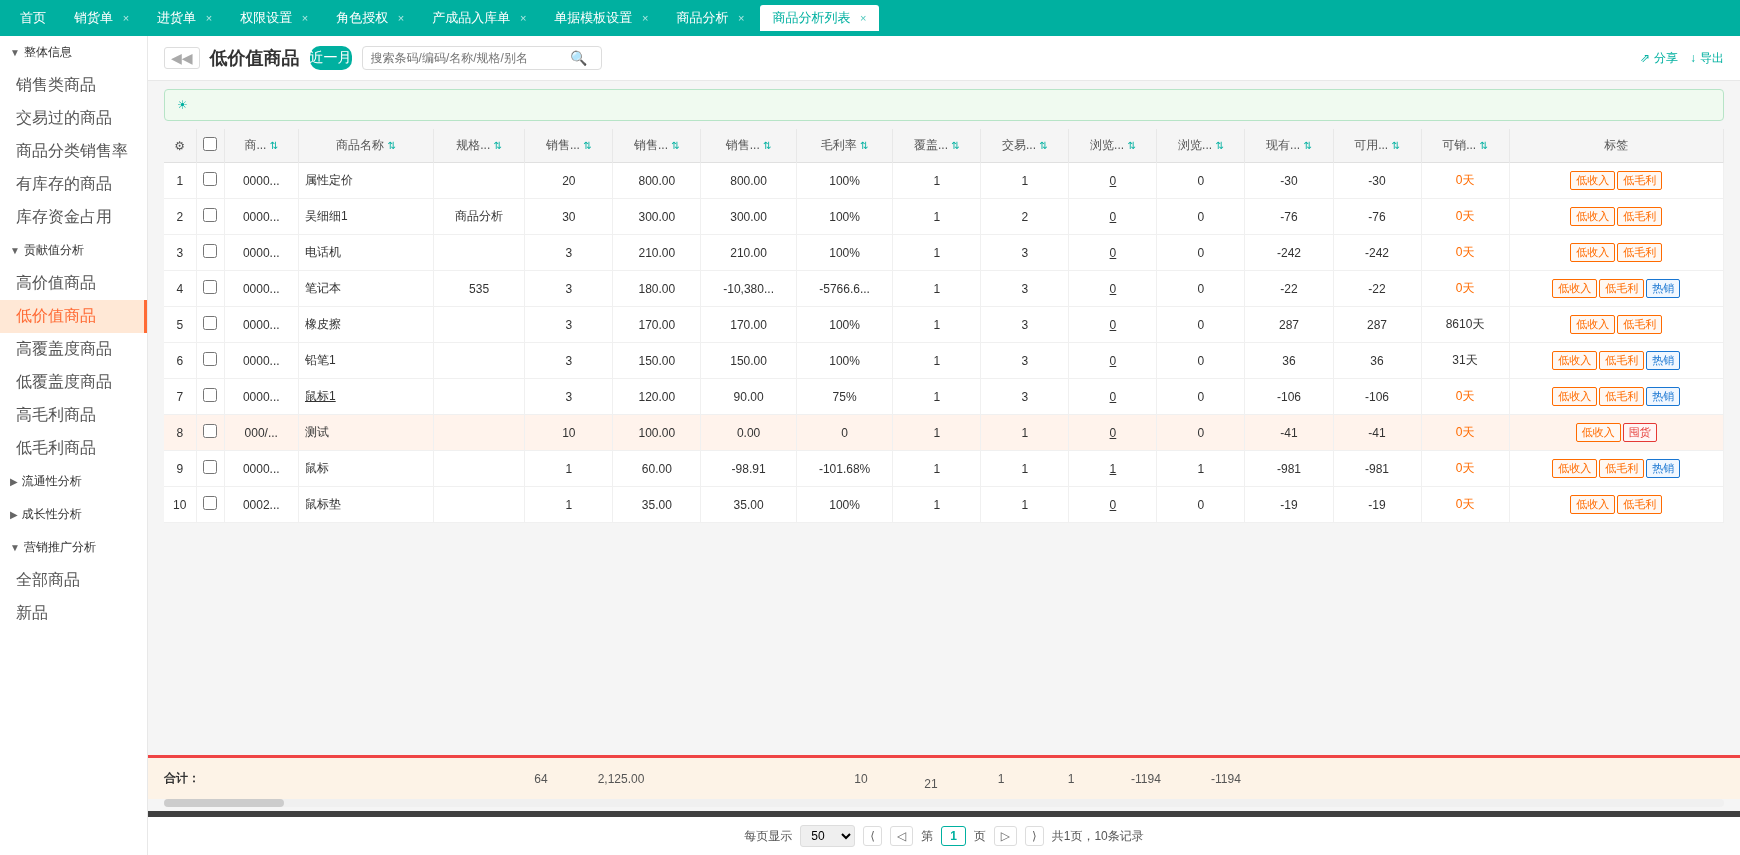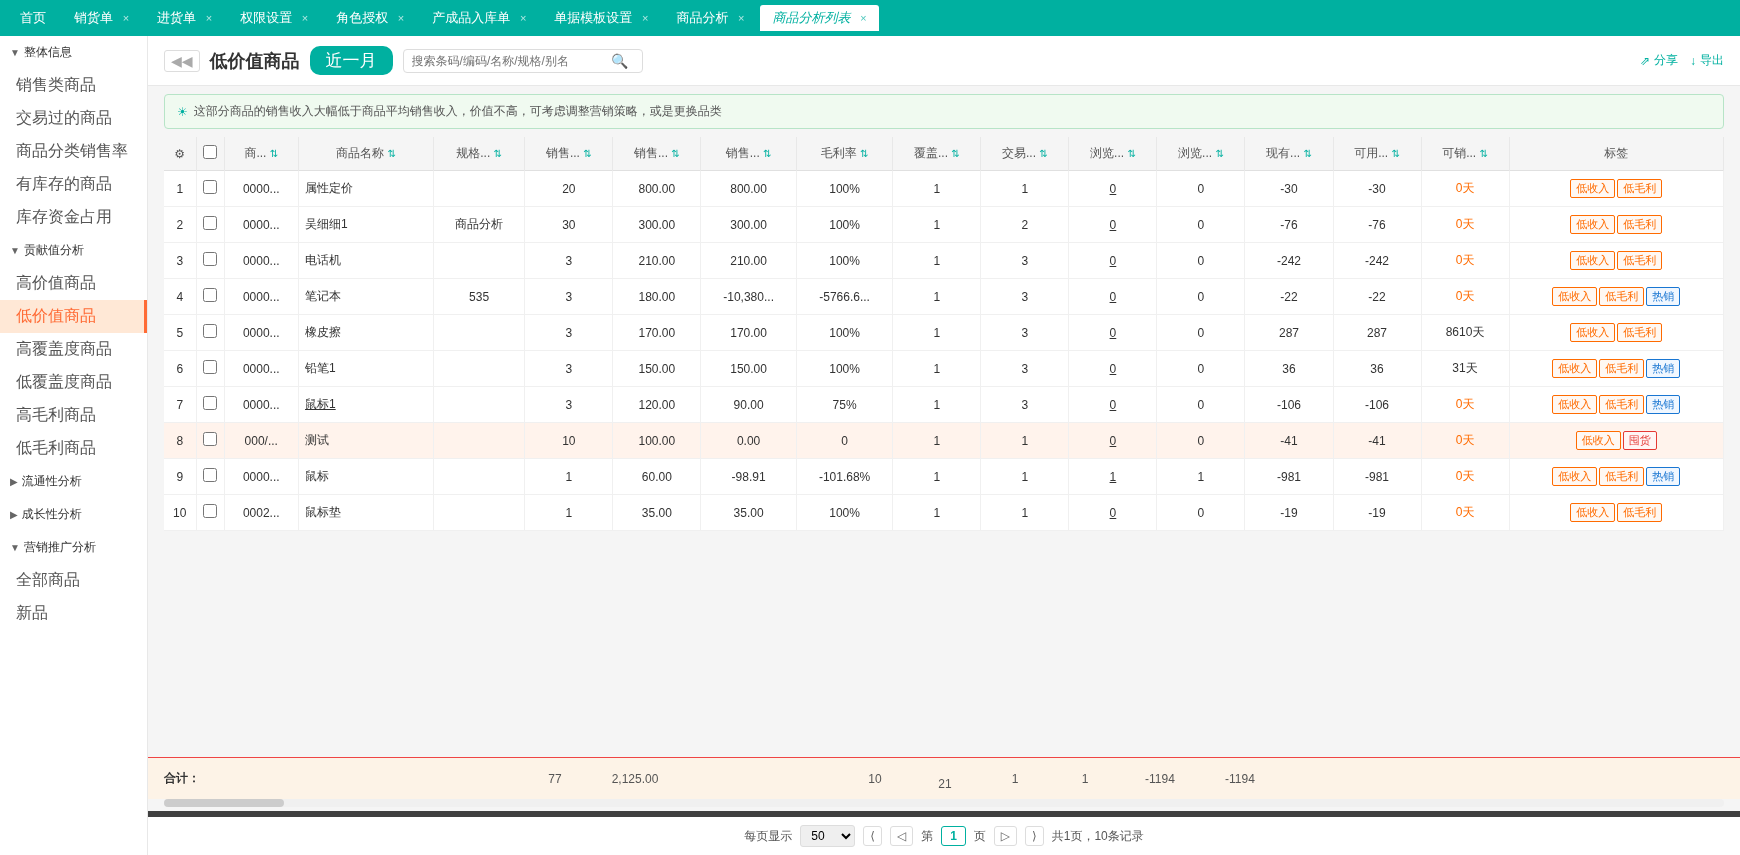--- a/index.html
+++ b/index.html
@@ -15,21 +15,21 @@
       gap: 4px;
     }
     .nav-item {
       color: #fff;
       padding: 4px 12px;
       cursor: pointer;
       border-radius: 3px;
       font-size: 13px;
       white-space: nowrap;
     }
-    .nav-item.active { background: #fff; color: #00b0a0; border-radius: 3px 3px 0 0; font-style: italic; }
+    .nav-item.active { background: #fff; color: #00b0a0; border-radius: 3px 3px 0 0; }
     .nav-item .close-x { margin-left: 6px; font-size: 11px; opacity: 0.7; }
 
     
     .main-layout {
       display: flex;
       height: calc(855px - 36px);
     }
 
     
     .sidebar {
@@ -83,23 +83,23 @@
       border-radius: 3px;
     }
     .page-title {
       font-size: 18px;
       font-weight: bold;
       color: #333;
     }
     .filter-btn {
       background: #00b0a0;
       color: #fff;
-      padding: 3px 16px;
+      padding: 3px 0;
       border-radius: 10px;
-      font-size: 17px;
+      font-size: 14px;
       cursor: pointer;
     }
     .search-box {
       display: flex;
       align-items: center;
       border: 1px solid #ddd;
       border-radius: 4px;
       padding: 3px 8px;
       width: 240px;
       background: #fff;
@@ -173,27 +173,27 @@
       margin: 1px;
     }
     .tag-orange { color: #ff6b00; border: 1px solid #ff6b00; background: #fff8f3; }
     .tag-red { color: #e53935; border: 1px solid #e53935; background: #fff5f5; }
     .tag-blue { color: #1976d2; border: 1px solid #1976d2; background: #f0f7ff; }
     .underline { text-decoration: underline; cursor: pointer; }
 
     
     .footer-summary {
       background: #fdf3e7;
-      border-top: 1px solid #ef4444;
+      border-top: 3px solid #ef4444;
       padding: 8px 16px;
       display: flex;
       align-items: center;
       font-size: 12px;
       color: #555;
-      gap: 16px;
+      gap: 2px;
     }
     .footer-label { font-weight: bold; color: #333; min-width: 60px; }
 
     
     .pagination {
       display: flex;
       align-items: center;
       justify-content: center;
       padding: 8px 16px;
       background: #fff;
@@ -316,21 +316,20 @@
         </div>
         <div class="action-btn">
           <span>↓</span>
           <span>导出</span>
         </div>
       </div>
     </div>
 
     <div class="notice-bar">
       <span class="notice-icon">☀</span>
-      <span>这部分商品的销售收入大幅低于商品平均销售收入，价值不高，可考虑调整营销策略，或是更换品类</span>
     </div>
 
     <div class="table-container">
       <table>
         <thead>
           <tr>
             <th style="width:32px;">⚙</th>
             <th style="width:28px;"><input type="checkbox" class="cb" style=""></th>
             <th>商... <span class="sort-icon">⇅</span></th>
             <th style="min-width:90px;">商品名称 <span class="sort-icon">⇅</span></th>
@@ -546,21 +545,21 @@
 
     <div class="footer-summary">
       <span class="footer-label">合计：</span>
       <div style="flex:1; display:flex; align-items:center;">
 
         <span style="display:inline-block; width:32px;"></span>
         <span style="display:inline-block; width:28px;"></span>
         <span style="display:inline-block; width:70px;"></span>
         <span style="display:inline-block; width:90px;"></span>
         <span style="display:inline-block; width:60px;"></span>
-        <span style="display:inline-block; width:70px; text-align:center;">77</span>
+        <span style="display:inline-block; width:70px; text-align:center;">64</span>
         <span style="display:inline-block; width:90px; text-align:center;">2,125.00</span>
         <span style="display:inline-block; width:90px;"></span>
         <span style="display:inline-block; width:70px;"></span>
         <span style="display:inline-block; width:70px; text-align:center;">10</span>
         <span style="display:inline-block; width:70px; text-align:center;margin-top:11px;">21</span>
         <span style="display:inline-block; width:70px; text-align:center;">1</span>
         <span style="display:inline-block; width:70px; text-align:center;">1</span>
         <span style="display:inline-block; width:80px; text-align:center;">-1194</span>
         <span style="display:inline-block; width:80px; text-align:center;">-1194</span>
       </div>

